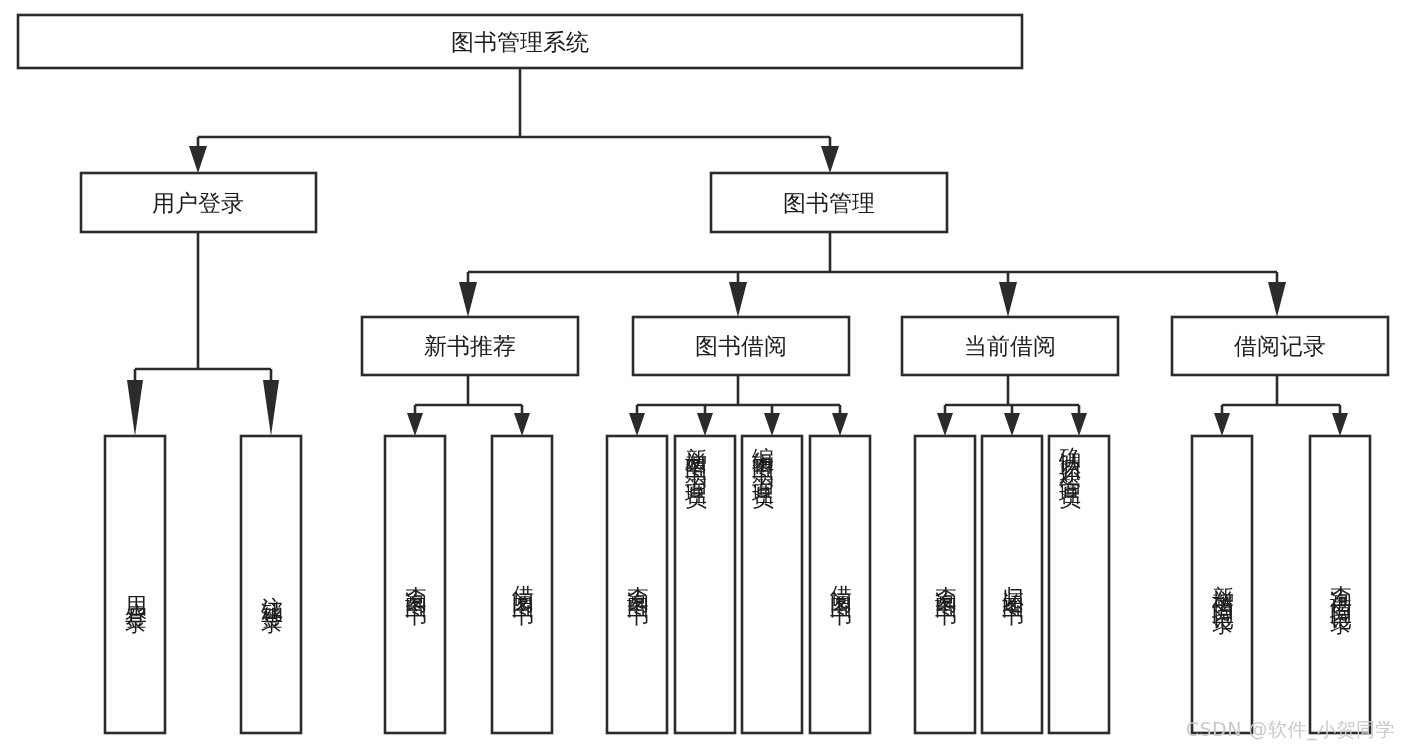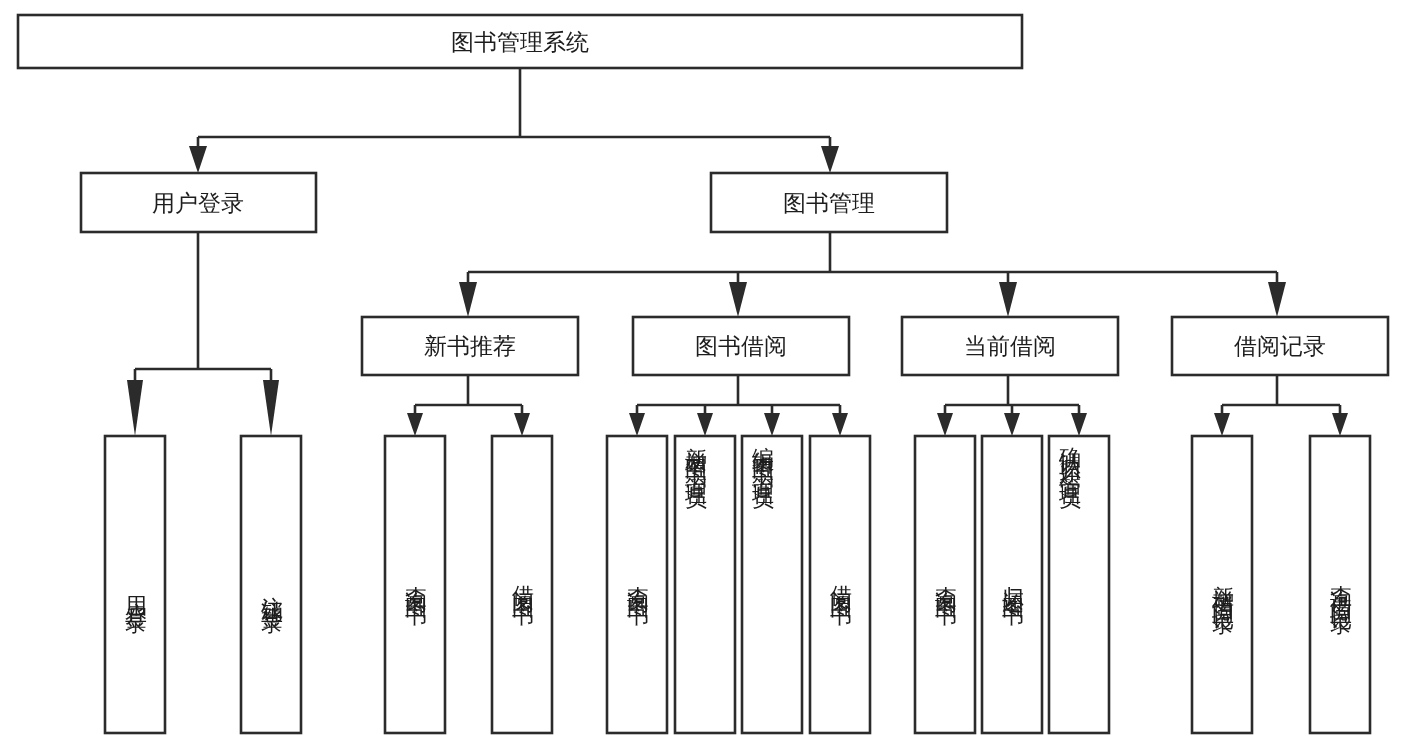--- a/index.html
+++ b/index.html
@@ -220,13 +220,14 @@
       <rect class="node-rect leaf" x="1192" y="436" width="60" height="297"></rect>
       <text class="node-label vertical" x="1222" y="585" writing-mode="tb" glyph-orientation-vertical="0" style="letter-spacing:6px;">新增借阅记录</text>
     </g>
     <g>
       <rect class="node-rect leaf" x="1310" y="436" width="60" height="297"></rect>
       <text class="node-label vertical" x="1340" y="585" writing-mode="tb" glyph-orientation-vertical="0" style="letter-spacing:6px;">查询借阅记录</text>
     </g>
 
   </svg>
 
+  <div class="watermark">CSDN @软件_小贺同学</div>
 </div>
 
 </body></html>

